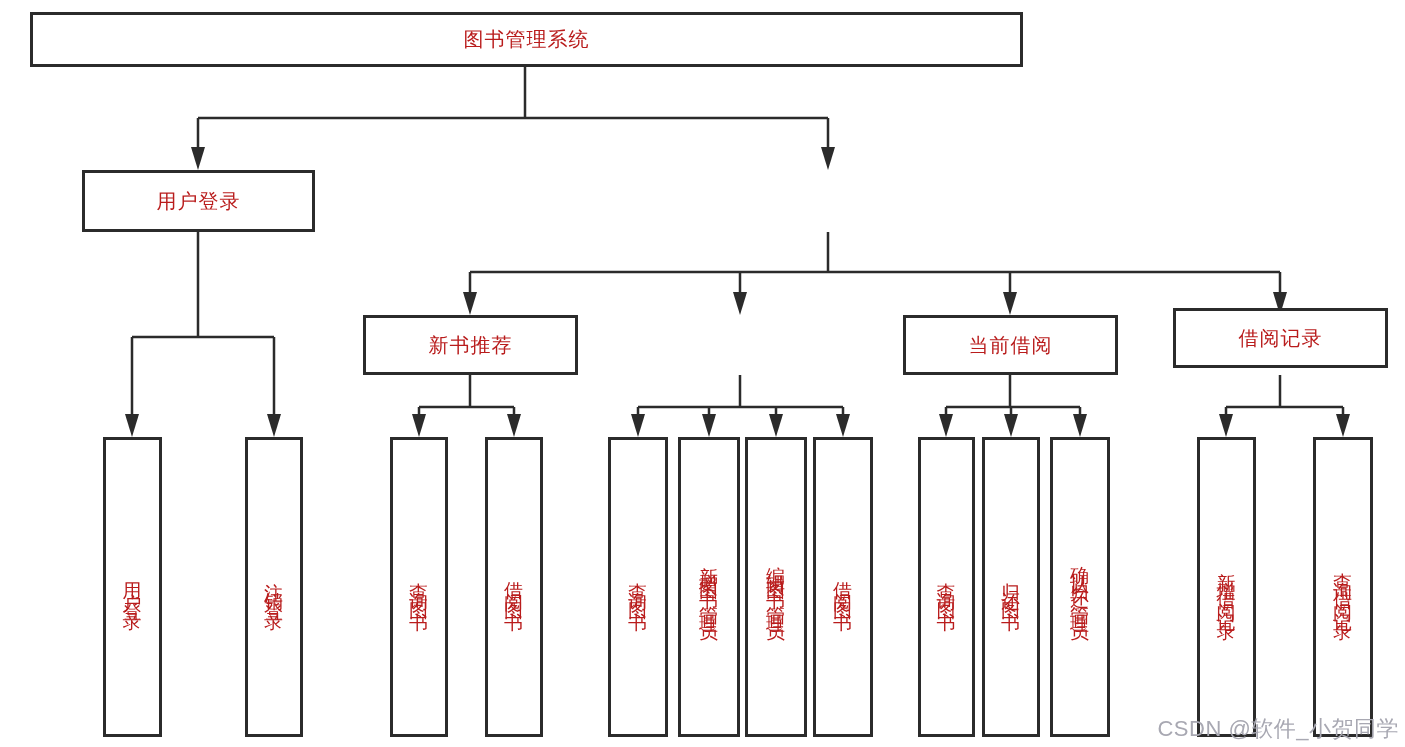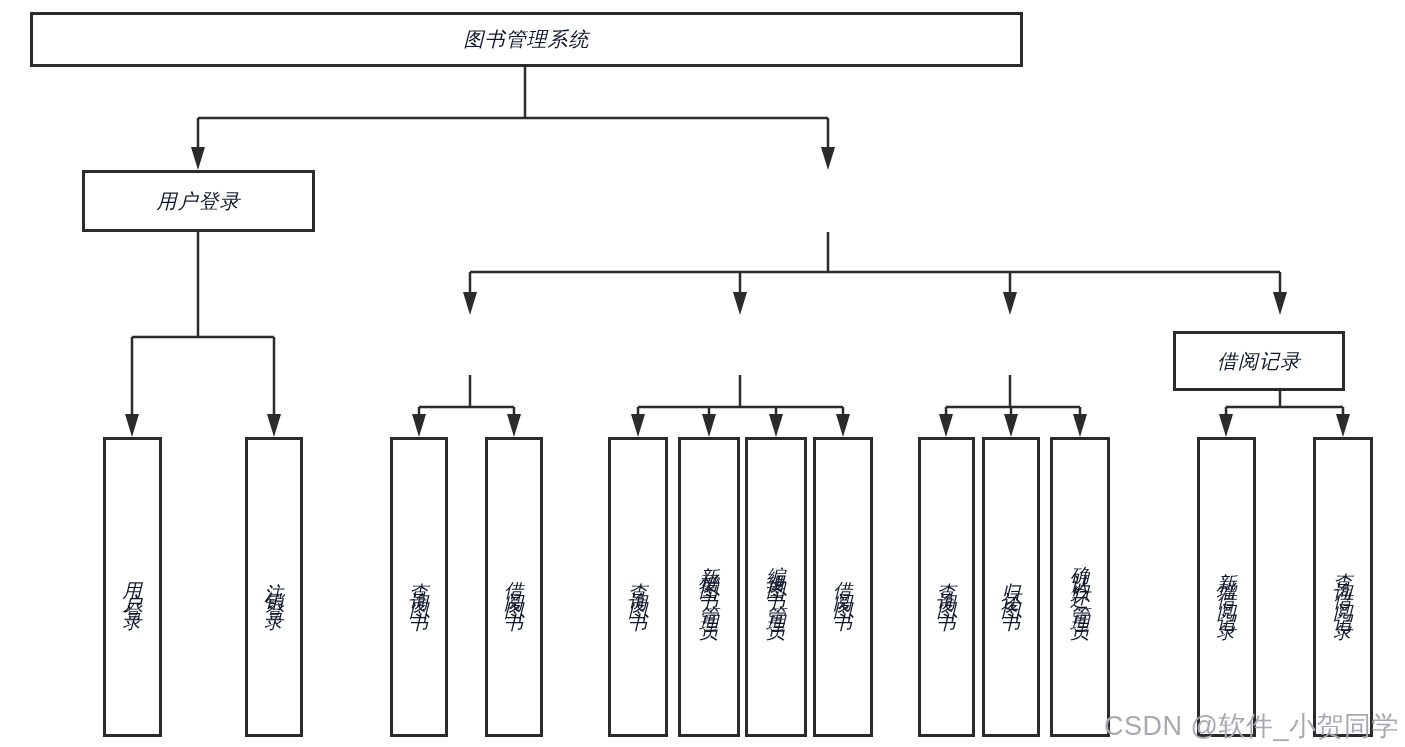--- a/index.html
+++ b/index.html
@@ -9,30 +9,30 @@
     color:#3a3a3a;
   }
   #canvas{position:relative;width:1405px;height:747px;background:#ffffff;}
   .wires{position:absolute;left:0;top:0;z-index:1;pointer-events:none;}
   .node{
     position:absolute;z-index:2;box-sizing:border-box;
     background:#ffffff;border:3px solid #2b2b2b;
     display:flex;align-items:center;justify-content:center;
   }
   .node .lbl{
-    font-size:20px;letter-spacing:1px;color:#0f172a;white-space:nowrap;font-style:italic;
+    font-size:20px;letter-spacing:1px;color:#b91c1c;white-space:nowrap;
   }
   .node.v .lbl{
     writing-mode:vertical-rl;text-orientation:mixed;
     font-size:19px;letter-spacing:10px;line-height:1;white-space:normal;
   }
   .node.v.long .lbl{letter-spacing:8px;}
   .watermark{
     position:absolute;right:6px;bottom:3px;z-index:3;
-    font-size:27px;color:#a8a8b2;letter-spacing:0.5px;white-space:nowrap;
+    font-size:22px;color:#a8a8b2;letter-spacing:0.5px;white-space:nowrap;
   }
 </style>
 </head>
 <body>
 
 <div id="canvas">
 
   <svg class="wires" width="1405" height="747" viewBox="0 0 1405 747">
     <g stroke="#2b2b2b" stroke-width="2.5" fill="none">
       <g>
@@ -81,21 +81,27 @@
   </svg>
 
   <div class="node h" style="left:30px;top:12px;width:993px;height:55px">
     <span class="lbl">图书管理系统</span>
   </div>
 
   <div class="node h" style="left:82px;top:170px;width:233px;height:62px">
     <span class="lbl">用户登录</span>
   </div>
 
-  <div class="node h" style="left:1173px;top:331px;width:172px;height:60px">
+  <div class="node h" style="left:363px;top:315px;width:215px;height:60px">
+    <span class="lbl">新书推荐</span>
+  </div>
+  <div class="node h" style="left:903px;top:315px;width:215px;height:60px">
+    <span class="lbl">当前借阅</span>
+  </div>
+  <div class="node h" style="left:1173px;top:308px;width:215px;height:60px">
     <span class="lbl">借阅记录</span>
   </div>
 
   <div class="node v" style="left:103px;top:437px;width:59px;height:300px">
     <span class="lbl">用户登录</span>
   </div>
   <div class="node v" style="left:245px;top:437px;width:58px;height:300px">
     <span class="lbl">注销登录</span>
   </div>
 

